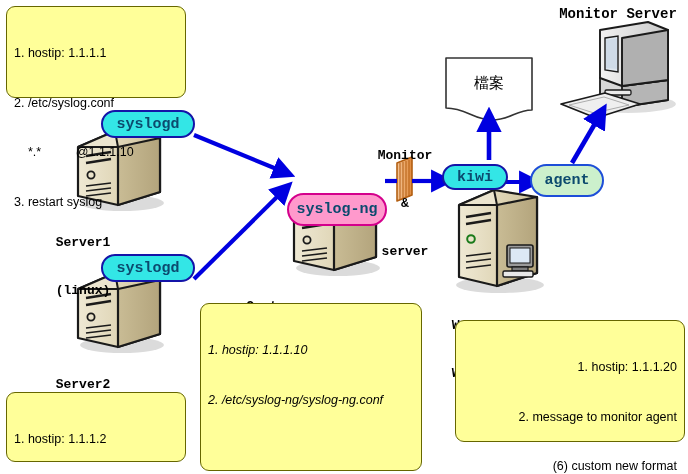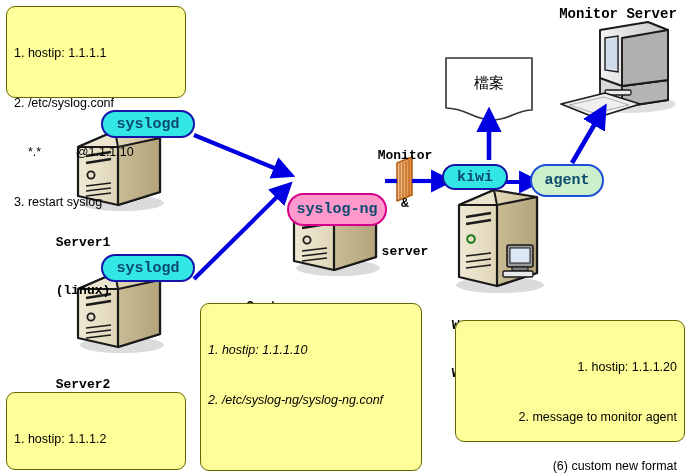--- a/index.html
+++ b/index.html
@@ -257,21 +257,21 @@
     <span class="ln">With Monitor agent</span>
   </div>
 
   <div class="note" style="left:6px; top:6px; width:180px; height:92px;">
     <span class="ln">1. hostip: 1.1.1.1</span>
     <span class="ln">2. /etc/syslog.conf</span>
     <span class="ln">    *.*          @1.1.1.10</span>
     <span class="ln">3. restart syslog</span>
   </div>
 
-  <div class="note" style="left:6px; top:392px; width:180px; height:78px;">
+  <div class="note" style="left:6px; top:392px; width:180px; height:70px;">
     <span class="ln">1. hostip: 1.1.1.2</span>
     
     
     
   </div>
 
   <div class="note" style="left:200px; top:303px; width:222px; height:168px;font-style:italic;">
     <span class="ln">1. hostip: 1.1.1.10</span>
     <span class="ln">2. /etc/syslog-ng/syslog-ng.conf</span>
     

